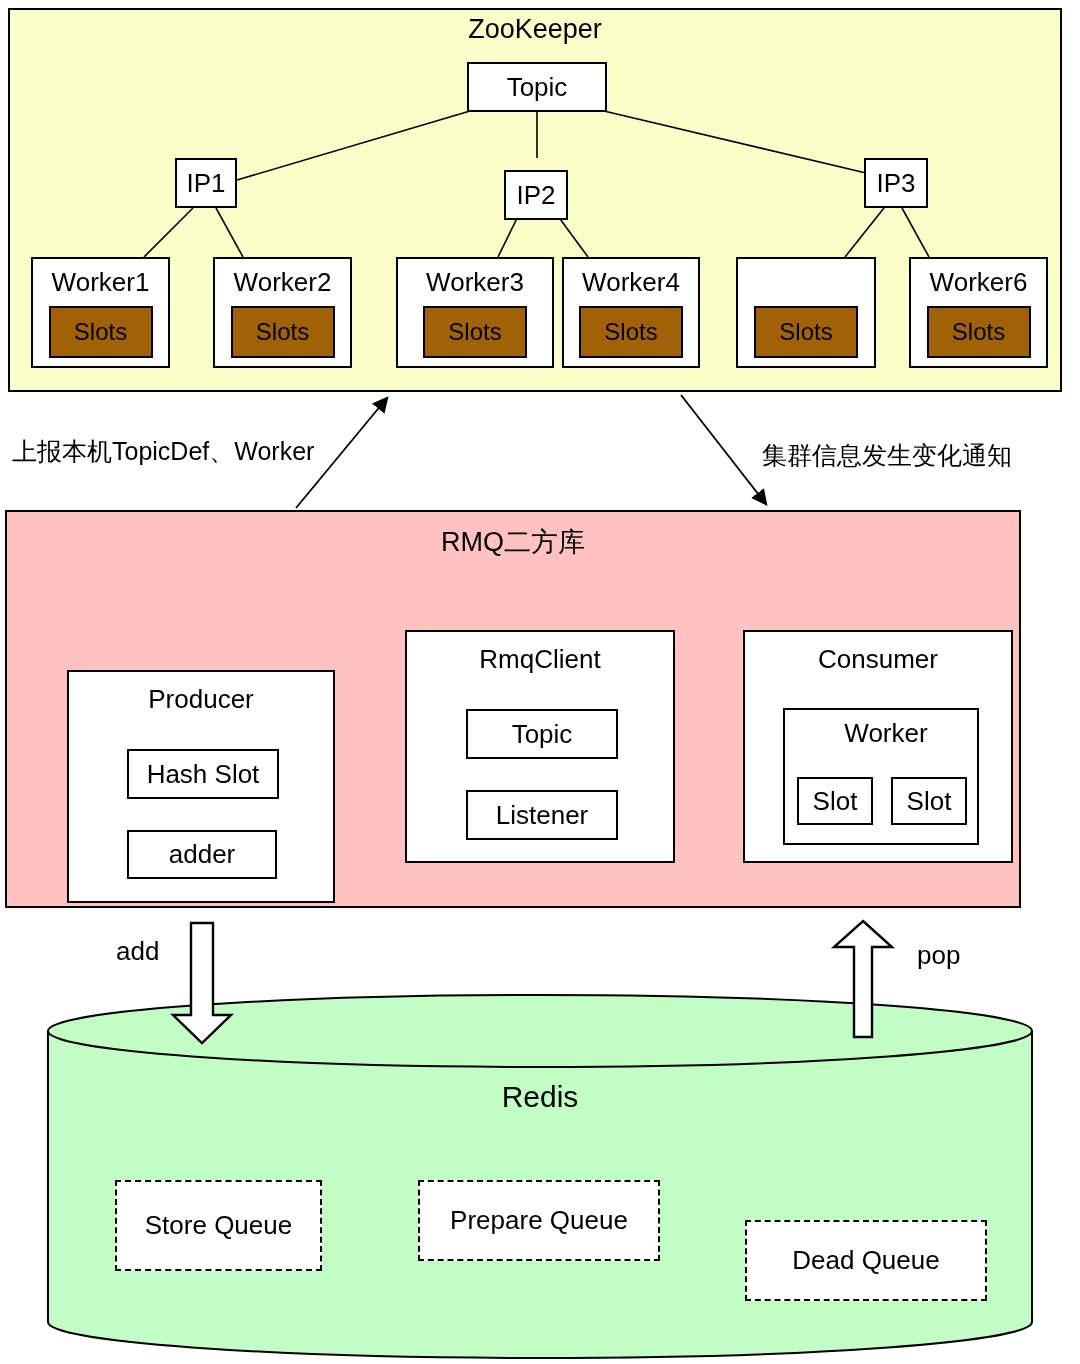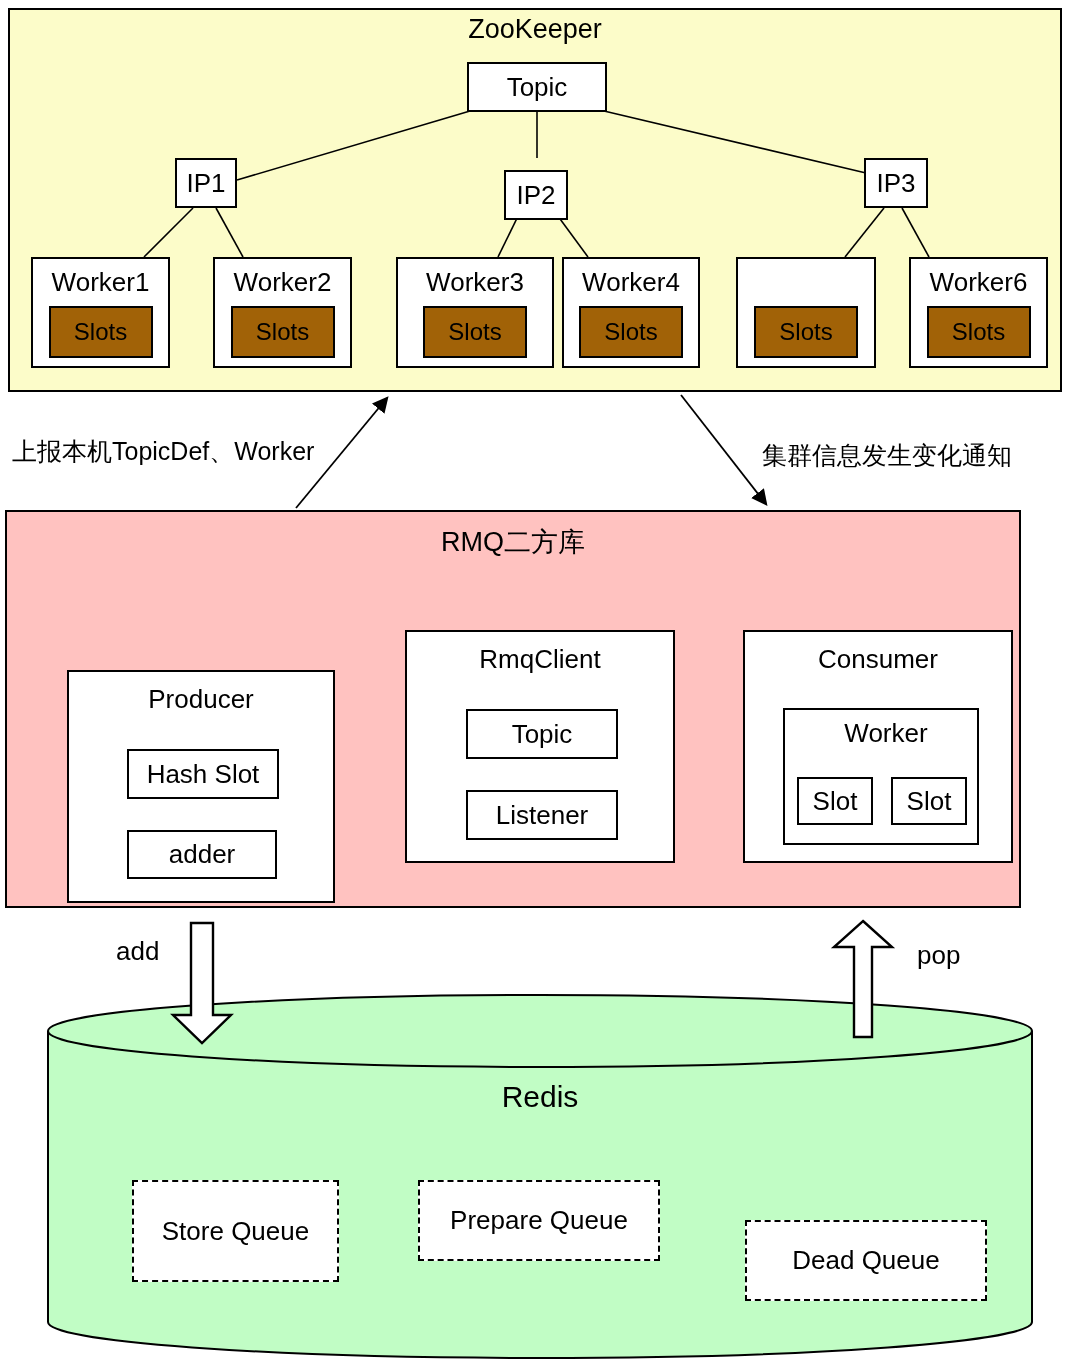--- a/index.html
+++ b/index.html
@@ -138,17 +138,17 @@
       <div class="inner-node" style="left:12px;top:67px;width:76px;height:48px;">Slot</div>
       <div class="inner-node" style="left:106px;top:67px;width:76px;height:48px;">Slot</div>
     </div>
   </div>
 
   <div class="label" style="left:116px;top:936px;">add</div>
   <div class="label" style="left:917px;top:940px;">pop</div>
 
   <div class="redis-title" style="left:440px;top:1080px;width:200px;">Redis</div>
 
-  <div class="queue-node" style="left:132px;top:1180px;width:207px;height:102px;">Store Queue</div>
+  <div class="queue-node" style="left:115px;top:1180px;width:207px;height:91px;">Store Queue</div>
   <div class="queue-node" style="left:418px;top:1180px;width:242px;height:81px;">Prepare Queue</div>
   <div class="queue-node" style="left:745px;top:1220px;width:242px;height:81px;">Dead Queue</div>
 
 </div>
 
 </body></html>

